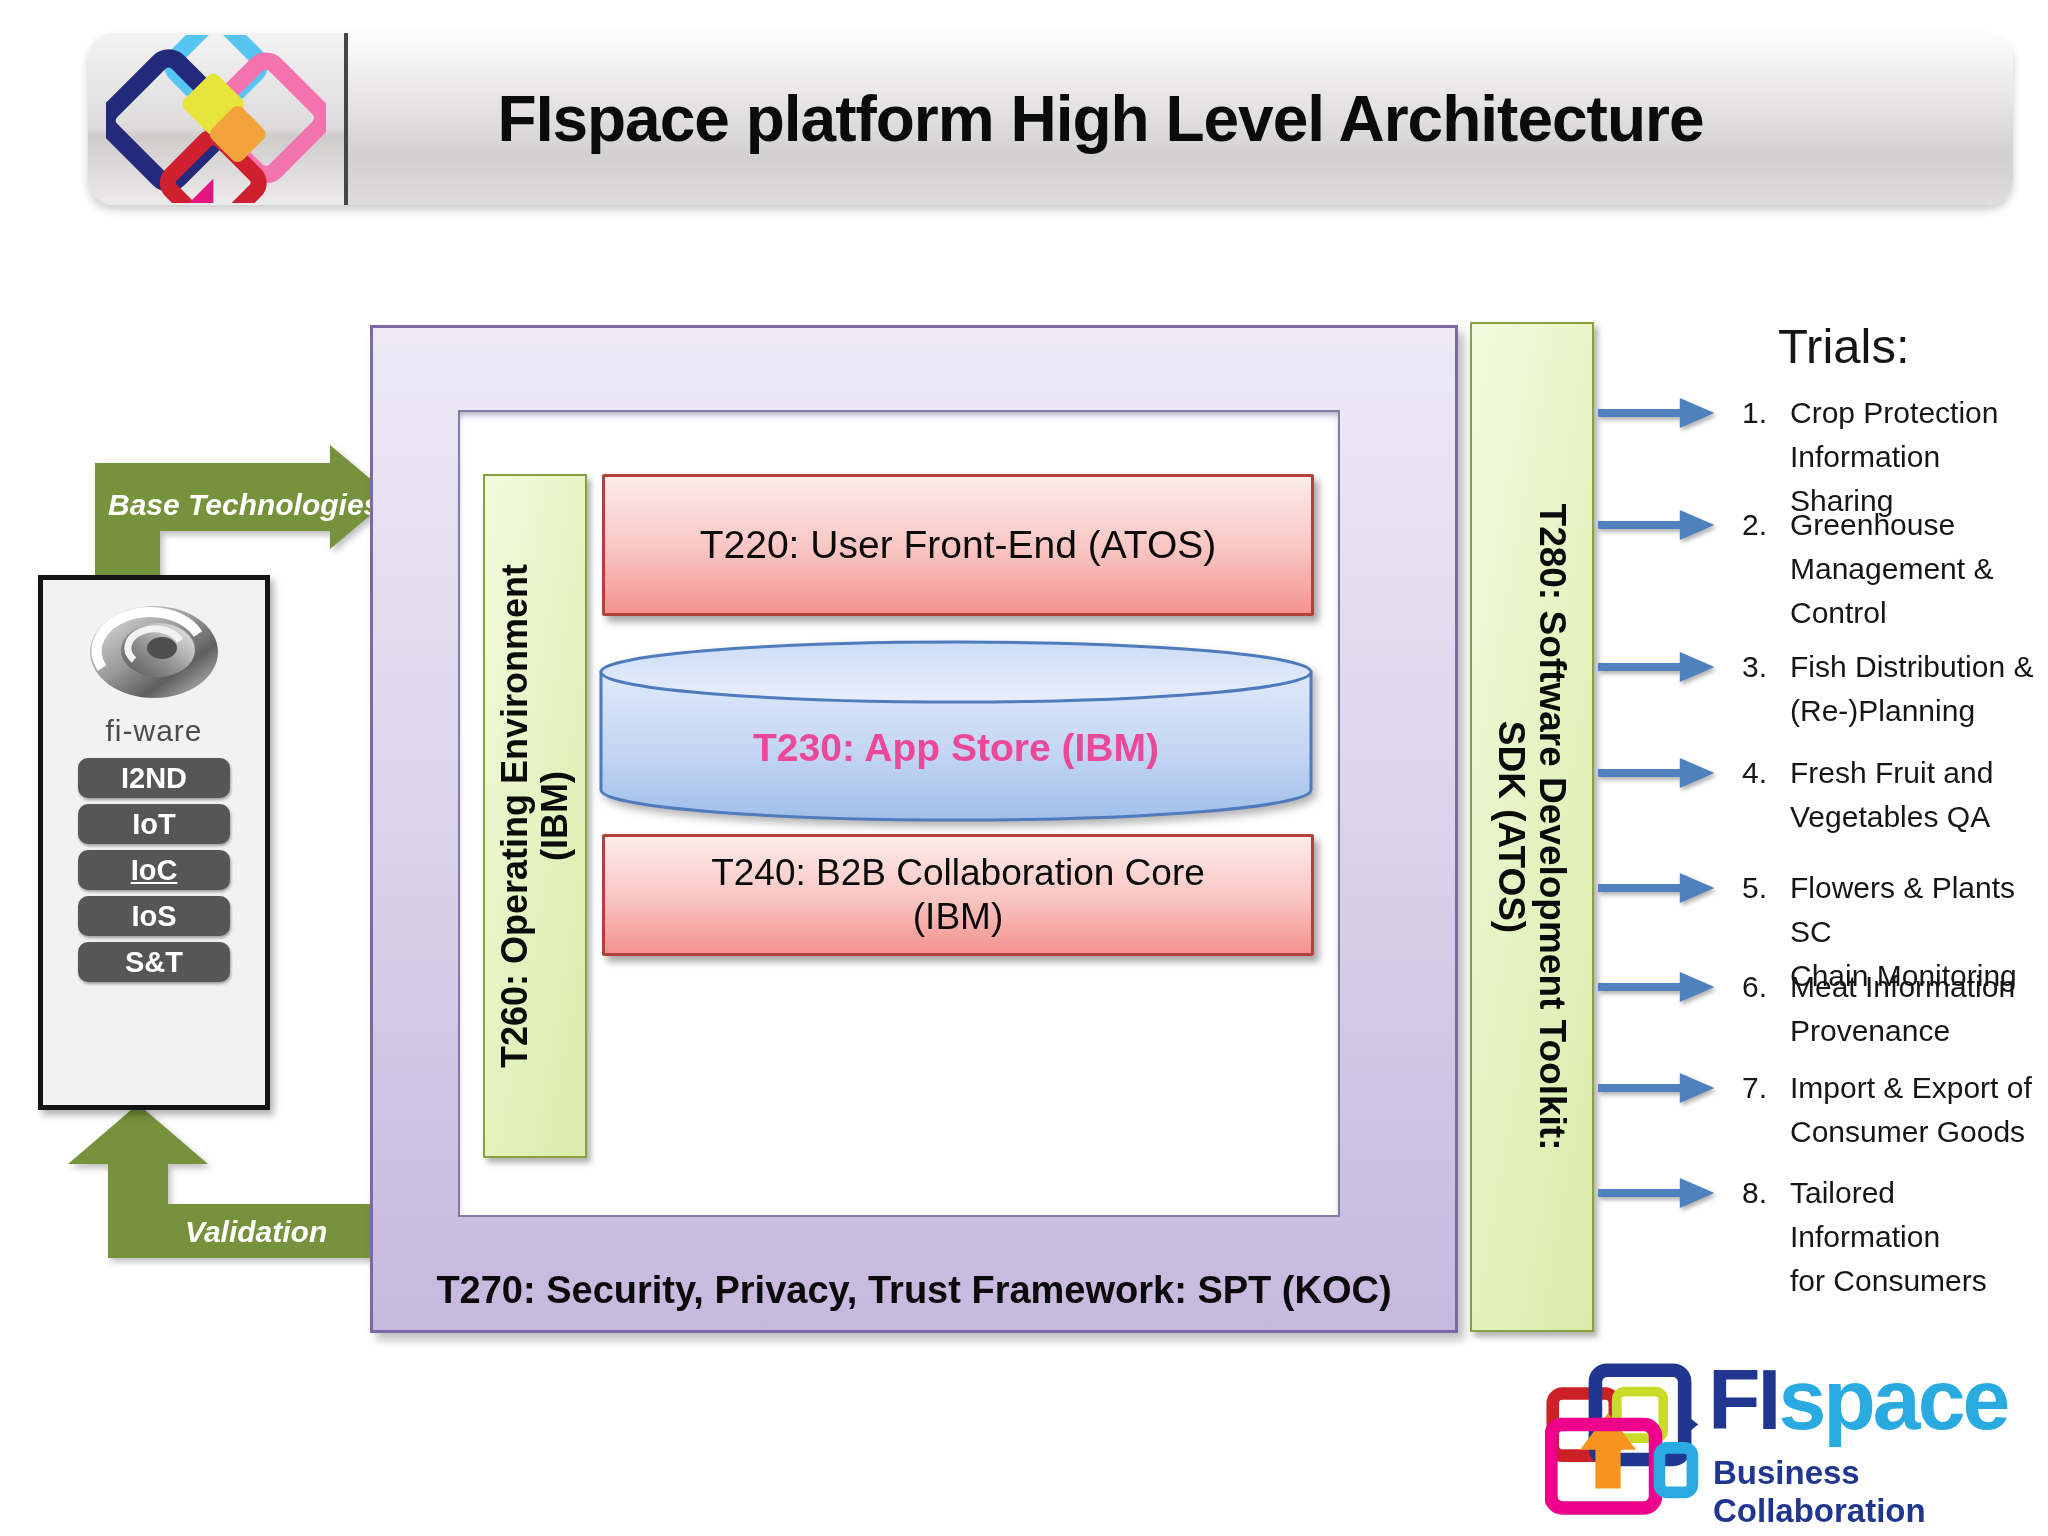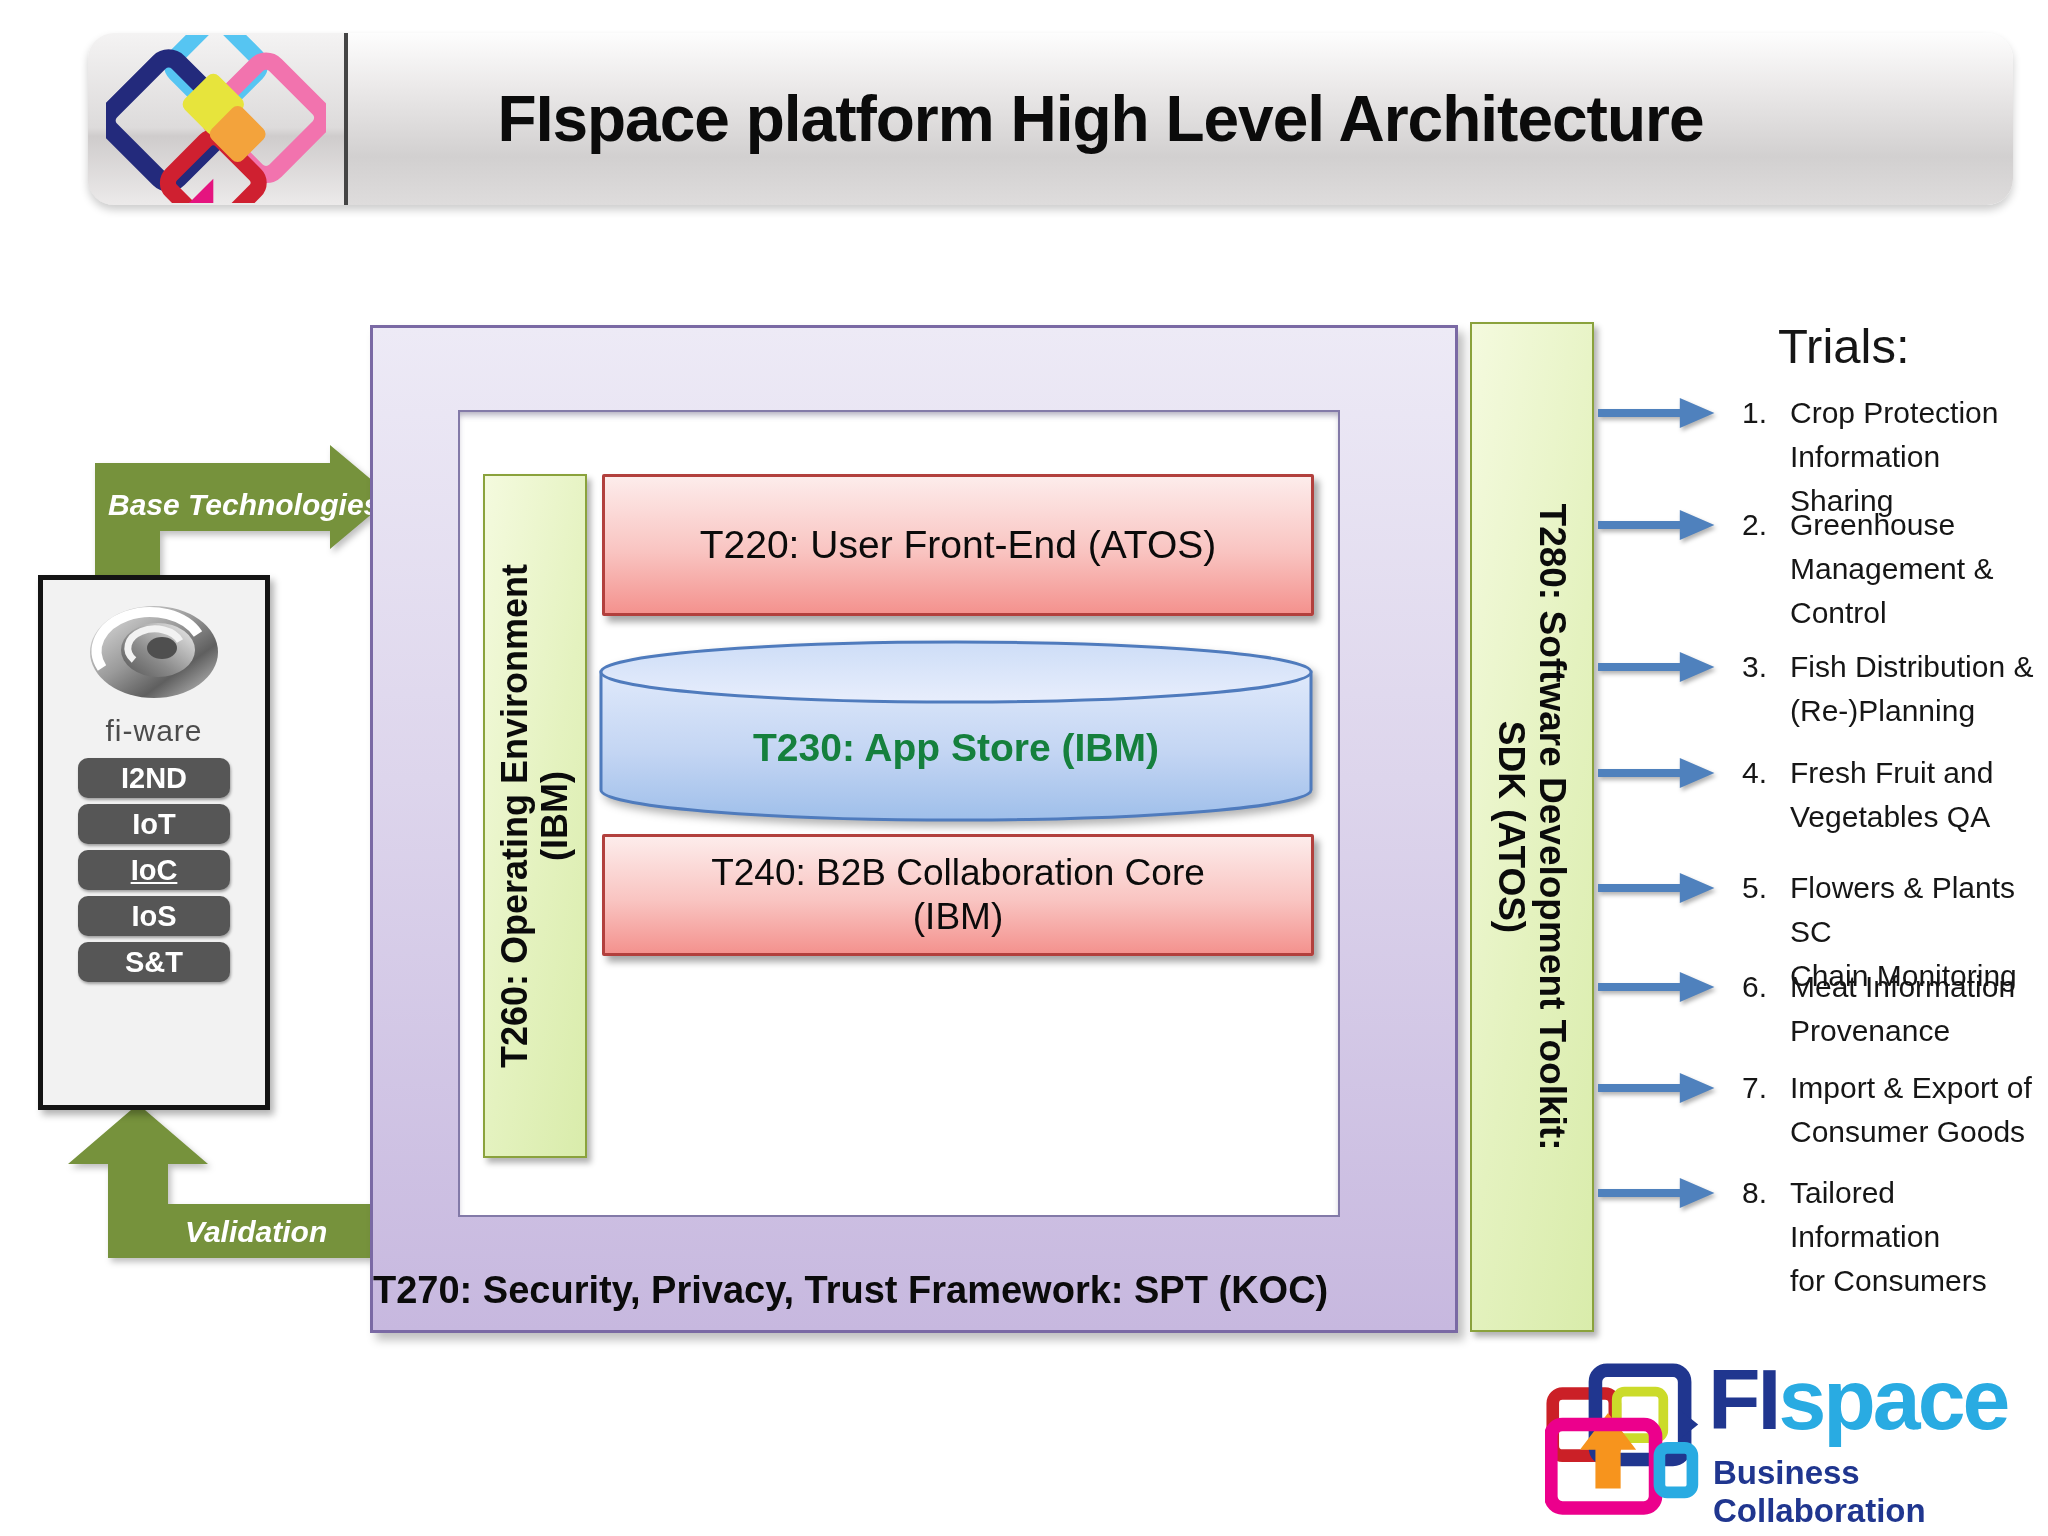--- a/index.html
+++ b/index.html
@@ -29,21 +29,21 @@
   
   .flow-arrow{position:absolute;filter:drop-shadow(3px 4px 3px rgba(0,0,0,.25));}
   .flow-label{position:absolute;color:#fff;font-size:30px;font-weight:bold;font-style:italic;}
 
   
   .purple-box{position:absolute;left:370px;top:325px;width:1088px;height:1008px;box-sizing:border-box;
           border:3px solid #7a69a4;background:linear-gradient(180deg,#edeaf6 0%,#ddd5ec 45%,#c7b8df 100%);
           box-shadow:6px 7px 9px rgba(0,0,0,.25);}
   .inner-box{position:absolute;left:85px;top:82px;width:882px;height:807px;box-sizing:border-box;background:#fff;
           border:2px solid #837aa8;box-shadow:inset 0 5px 6px -2px rgba(80,70,110,.45);}
-  .t270-label{position:absolute;left:0;right:0;bottom:18px;text-align:left;font-size:38px;font-weight:bold;color:#0b0b0b;}
+  .t270-label{position:absolute;left:0;right:0;bottom:18px;text-align:center;font-size:38px;font-weight:bold;color:#0b0b0b;}
 
   .vbar{position:absolute;box-sizing:border-box;border:2px solid #8aa23c;
           background:linear-gradient(100deg,#f4fade 0%,#e4f2bf 55%,#d9ecab 100%);
           box-shadow:4px 5px 6px rgba(0,0,0,.30);}
   .vbar .vtext{position:absolute;left:50%;top:50%;text-align:center;font-weight:bold;color:#0b0b0b;
           white-space:pre-line;line-height:1.12;}
   .t260{left:23px;top:62px;width:104px;height:684px;}
   .t260 .vtext{width:684px;font-size:36px;transform:translate(-50%,-50%) rotate(-90deg);}
   .t280{left:1470px;top:322px;width:124px;height:1010px;}
   .t280 .vtext{width:1010px;font-size:37px;transform:translate(-50%,-50%) rotate(90deg);}
@@ -51,21 +51,21 @@
   .red-box{position:absolute;left:142px;width:712px;box-sizing:border-box;border:3px solid #b2403d;border-radius:2px;
           background:linear-gradient(180deg,#fdeceb 0%,#f9c4c1 55%,#f4928e 100%);
           box-shadow:5px 6px 7px rgba(0,0,0,.35);display:flex;align-items:center;justify-content:center;
           text-align:center;font-weight:normal;color:#0b0b0b;white-space:pre-line;line-height:1.18;}
   .t220{top:62px;height:142px;font-size:39px;}
   .t240{top:422px;height:122px;font-size:37px;}
   .t250{top:597px;height:154px;font-size:37px;}
 
   .cylinder{position:absolute;left:138px;top:226px;width:716px;height:188px;}
   .cylinder svg{position:absolute;left:0;top:0;filter:drop-shadow(4px 5px 4px rgba(0,0,0,.30));}
-  .cyl-label{position:absolute;left:0;right:0;top:88px;text-align:center;font-size:39px;font-weight:bold;color:#15803d;}
+  .cyl-label{position:absolute;left:0;right:0;top:88px;text-align:center;font-size:39px;font-weight:bold;color:#ec4899;}
 
   
   .trials-heading{position:absolute;left:1778px;top:318px;font-size:49px;font-weight:400;color:#161616;}
   .trial{position:absolute;display:flex;align-items:flex-start;}
   .trial .tarrow{width:118px;height:44px;flex:none;margin-right:26px;filter:drop-shadow(2px 3px 2px rgba(0,0,0,.30));}
   .trial .tnum{flex:none;width:48px;font-size:30px;line-height:44px;color:#161616;}
   .trial .ttext{font-size:30px;line-height:44px;color:#161616;white-space:pre-line;}
 
   
   .footer-logo{position:absolute;left:1545px;top:1362px;width:500px;height:170px;}

